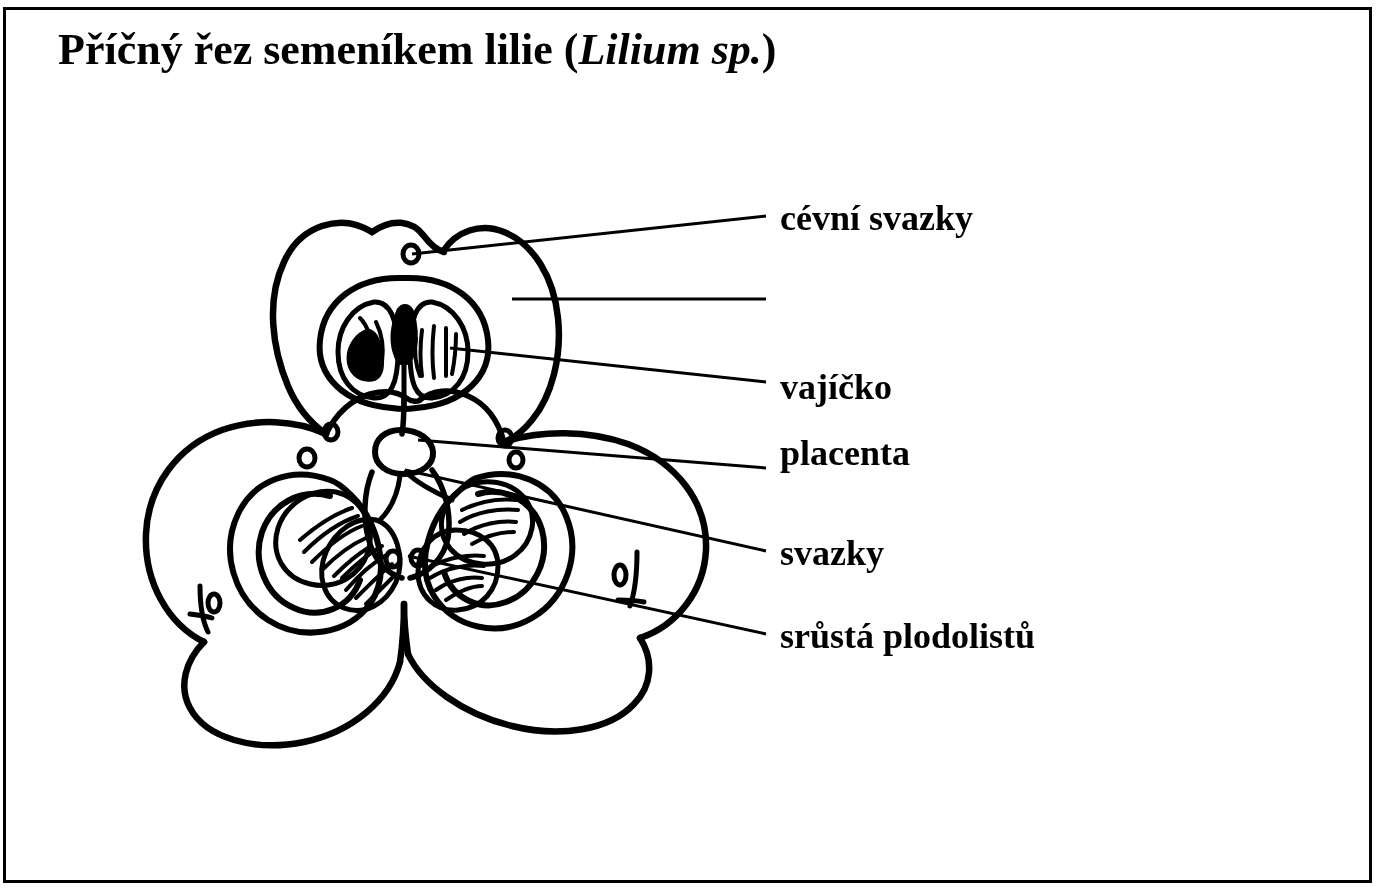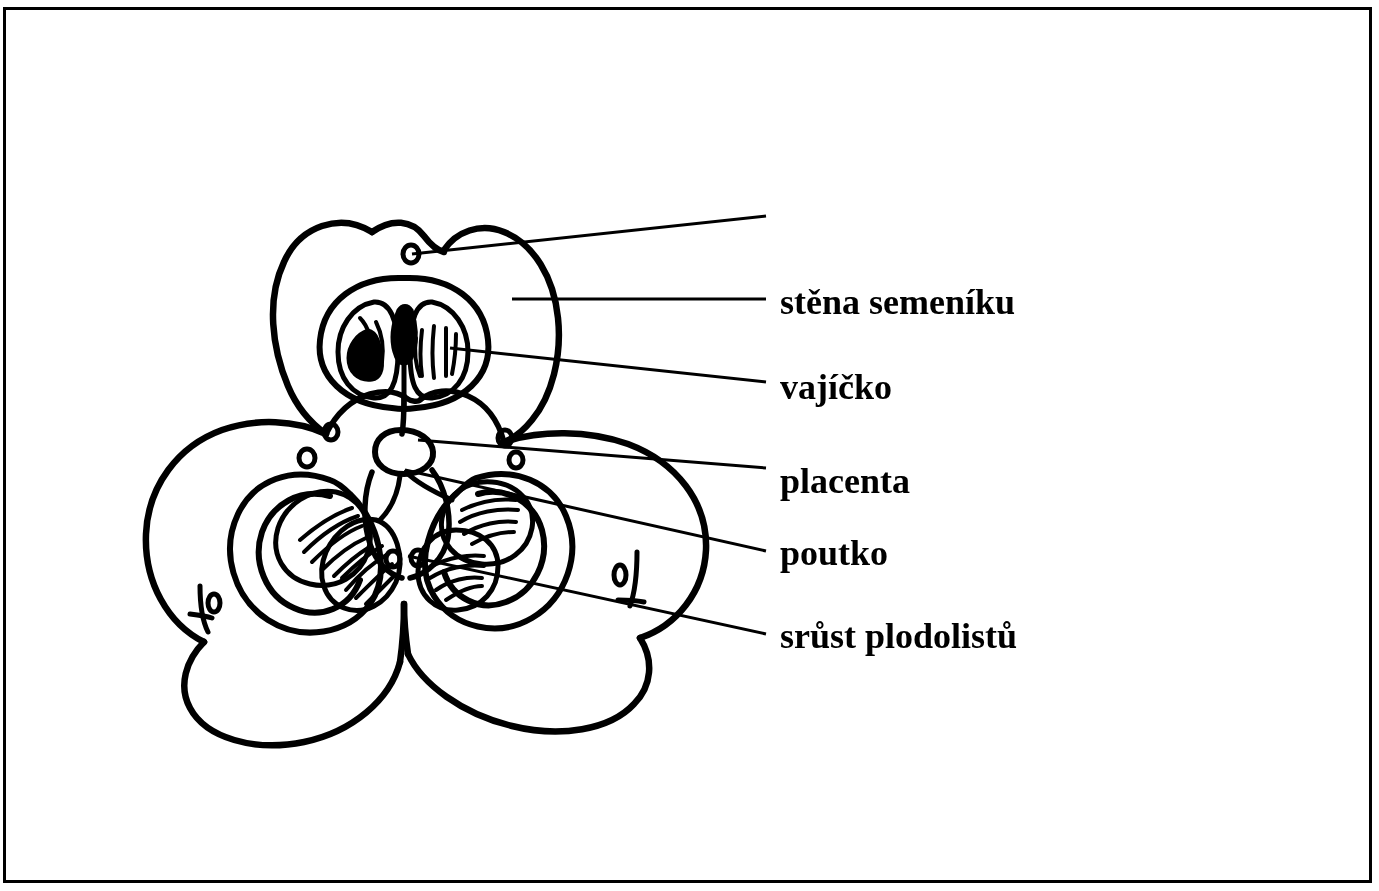--- a/index.html
+++ b/index.html
@@ -51,21 +51,21 @@
     left: 780px;
     font-size: 36px;
     font-weight: bold;
     color: #000000;
     white-space: nowrap;
     line-height: 1;
   }
   #lbl0 { top: 200px; }
   #lbl1 { top: 284px; }
   #lbl2 { top: 369px; }
-  #lbl3 { top: 463px; }
+  #lbl3 { top: 435px; }
   #lbl4 { top: 535px; }
   #lbl5 { top: 618px; }
 
   #art {
     position: absolute;
     left: 0;
     top: 0;
     width: 1379px;
     height: 891px;
   }
@@ -84,20 +84,21 @@
   .leader { stroke-width: 3; stroke-linecap: butt; }
   .solidfill { fill: #000000; stroke: #000000; stroke-width: 3; }
 </style>
 </head>
 <body>
 
 <div id="page">
 
   <div id="frame"></div>
 
+  <div id="title"><span>Příčný řez semeníkem lilie (</span><span class="sci">Lilium sp.</span><span>)</span></div>
 
   <svg id="art" viewBox="0 0 1379 891">
 
     <g>
 
       <path class="ink wall" d="M 372 232
                C 340 212, 300 226, 284 262
                C 266 300, 272 348, 288 386
                C 298 410, 312 424, 326 434"></path>
       <path class="ink wall" d="M 372 232
@@ -309,20 +310,20 @@
       <line class="ink leader" x1="412" y1="254" x2="766" y2="216"></line>
       <line class="ink leader" x1="512" y1="299" x2="766" y2="299"></line>
       <line class="ink leader" x1="450" y1="348" x2="766" y2="382"></line>
       <line class="ink leader" x1="418" y1="440" x2="766" y2="468"></line>
       <line class="ink leader" x1="405" y1="470" x2="766" y2="551"></line>
       <line class="ink leader" x1="408" y1="556" x2="766" y2="634"></line>
     </g>
 
   </svg>
 
-  <div class="label" id="lbl1">stěna semeníku</div>
+  <div class="label" id="lbl0">cévní svazky</div>
   <div class="label" id="lbl2">vajíčko</div>
   <div class="label" id="lbl3">placenta</div>
-  <div class="label" id="lbl4">poutko</div>
-  <div class="label" id="lbl5">srůst plodolistů</div>
+  <div class="label" id="lbl4">svazky</div>
+  <div class="label" id="lbl5">srůstá plodolistů</div>
 
 
 </div>
 
 </body></html>

